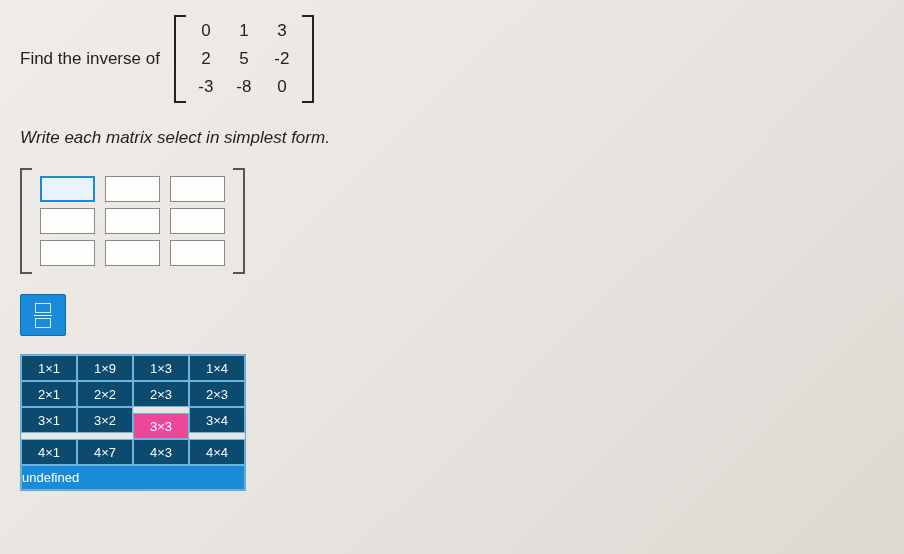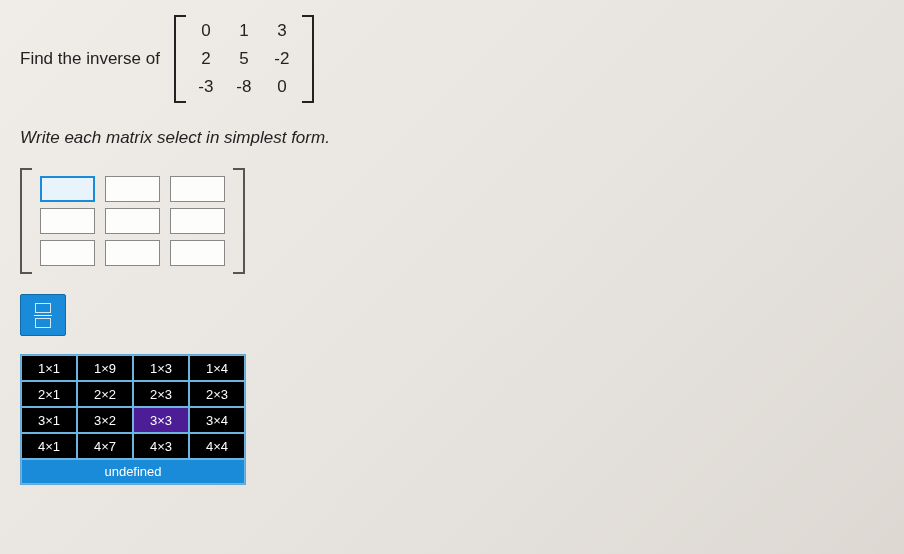--- a/index.html
+++ b/index.html
@@ -108,36 +108,37 @@
 .size-grid {
   display: inline-block;
   border: 1px solid #5fa8d6;
 }
 .size-row {
   display: flex;
 }
 .size-cell {
   width: 56px;
   height: 26px;
-  background: #000000;
+  background: #0c4a6e;
   color: #fff;
   font-size: 13px;
   display: flex;
   align-items: center;
   justify-content: center;
   border: 1px solid #6bb5e0;
   box-sizing: border-box;
 }
 .size-cell.sel {
-  background: #4c1d95;
+  background: #ec4899;
+  margin-top: 6px;
 }
 .undef-row {
   background: #1a8bd8;
   color: #fff;
-  text-align: center;
+  text-align: left;
   font-size: 13px;
   padding: 4px 0;
   border: 1px solid #6bb5e0;
 }
 </style>
 </head>
 <body>
 
 
 

